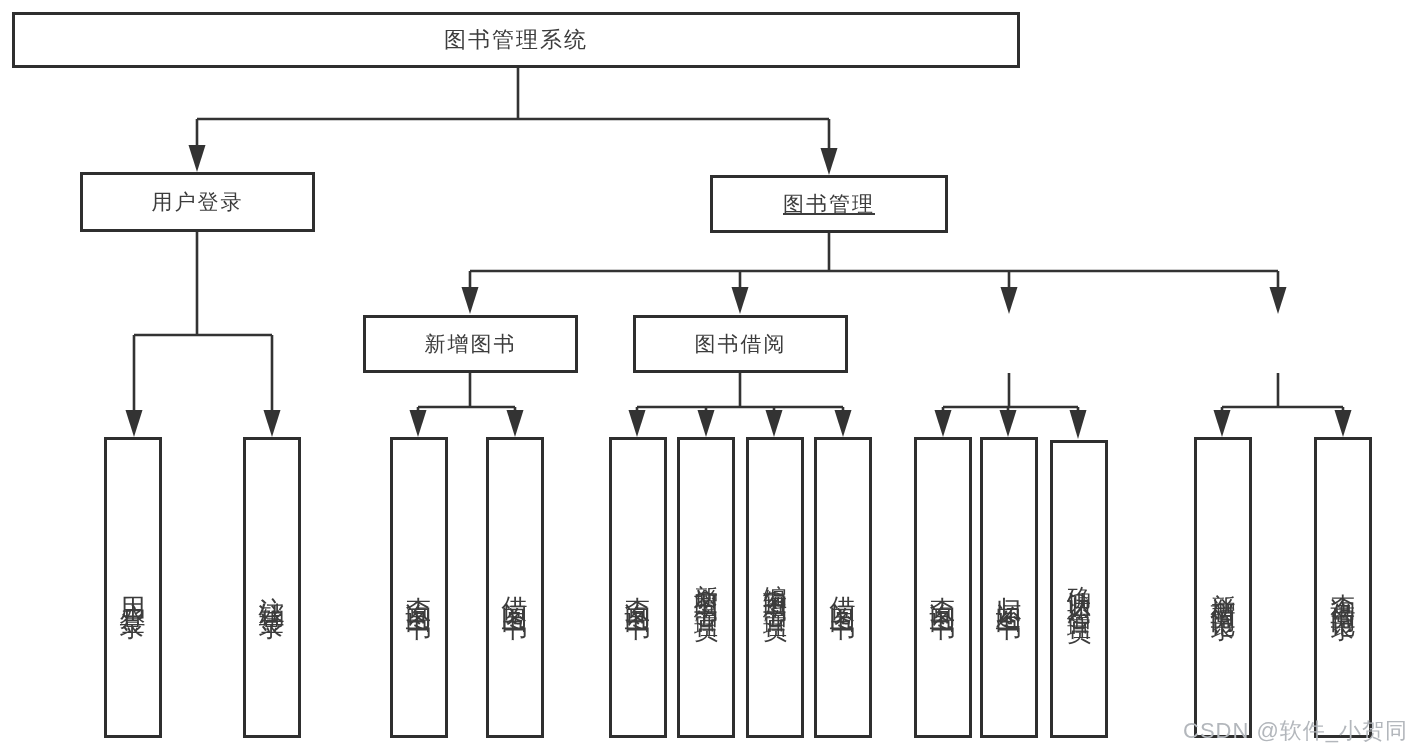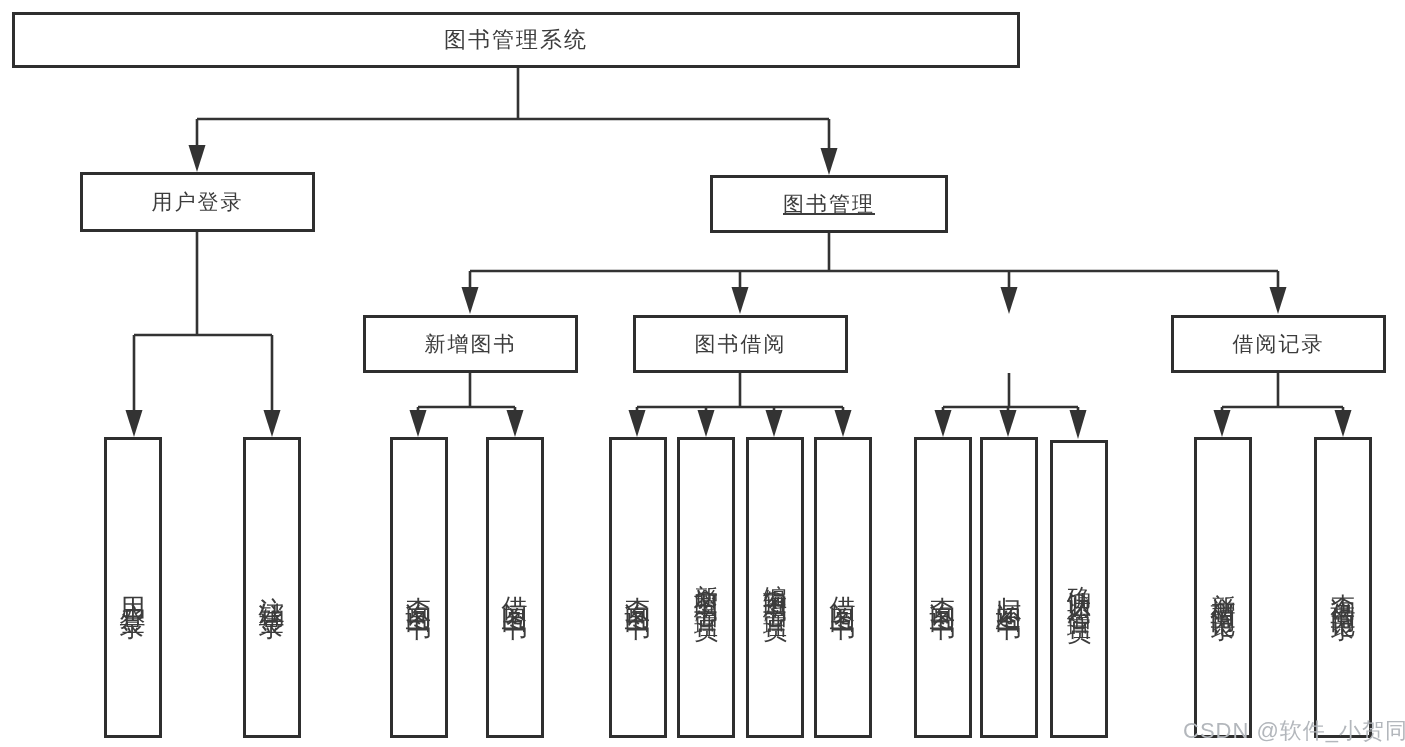--- a/index.html
+++ b/index.html
@@ -105,23 +105,20 @@
   <div class="box l2 books">
     <span>图书管理</span>
   </div>
 
   <div class="box l3" style="left:363px">
     <span>新增图书</span>
   </div>
   <div class="box l3" style="left:633px">
     <span>图书借阅</span>
   </div>
-  <div class="box l3" style="left:1171px">
-    <span>借阅记录</span>
-  </div>
 
   <div class="box leaf" style="left:104px">
     <span class="vtext">用户登录</span>
   </div>
   <div class="box leaf" style="left:243px">
     <span class="vtext">注销登录</span>
   </div>
 
   <div class="box leaf" style="left:390px">
     <span class="vtext">查询图书</span>

